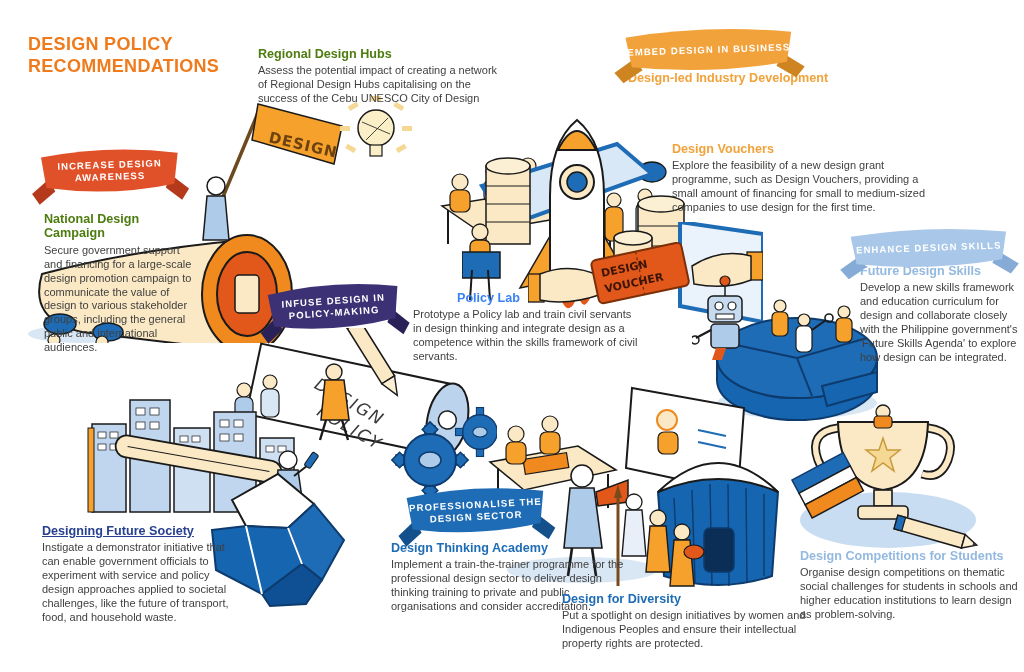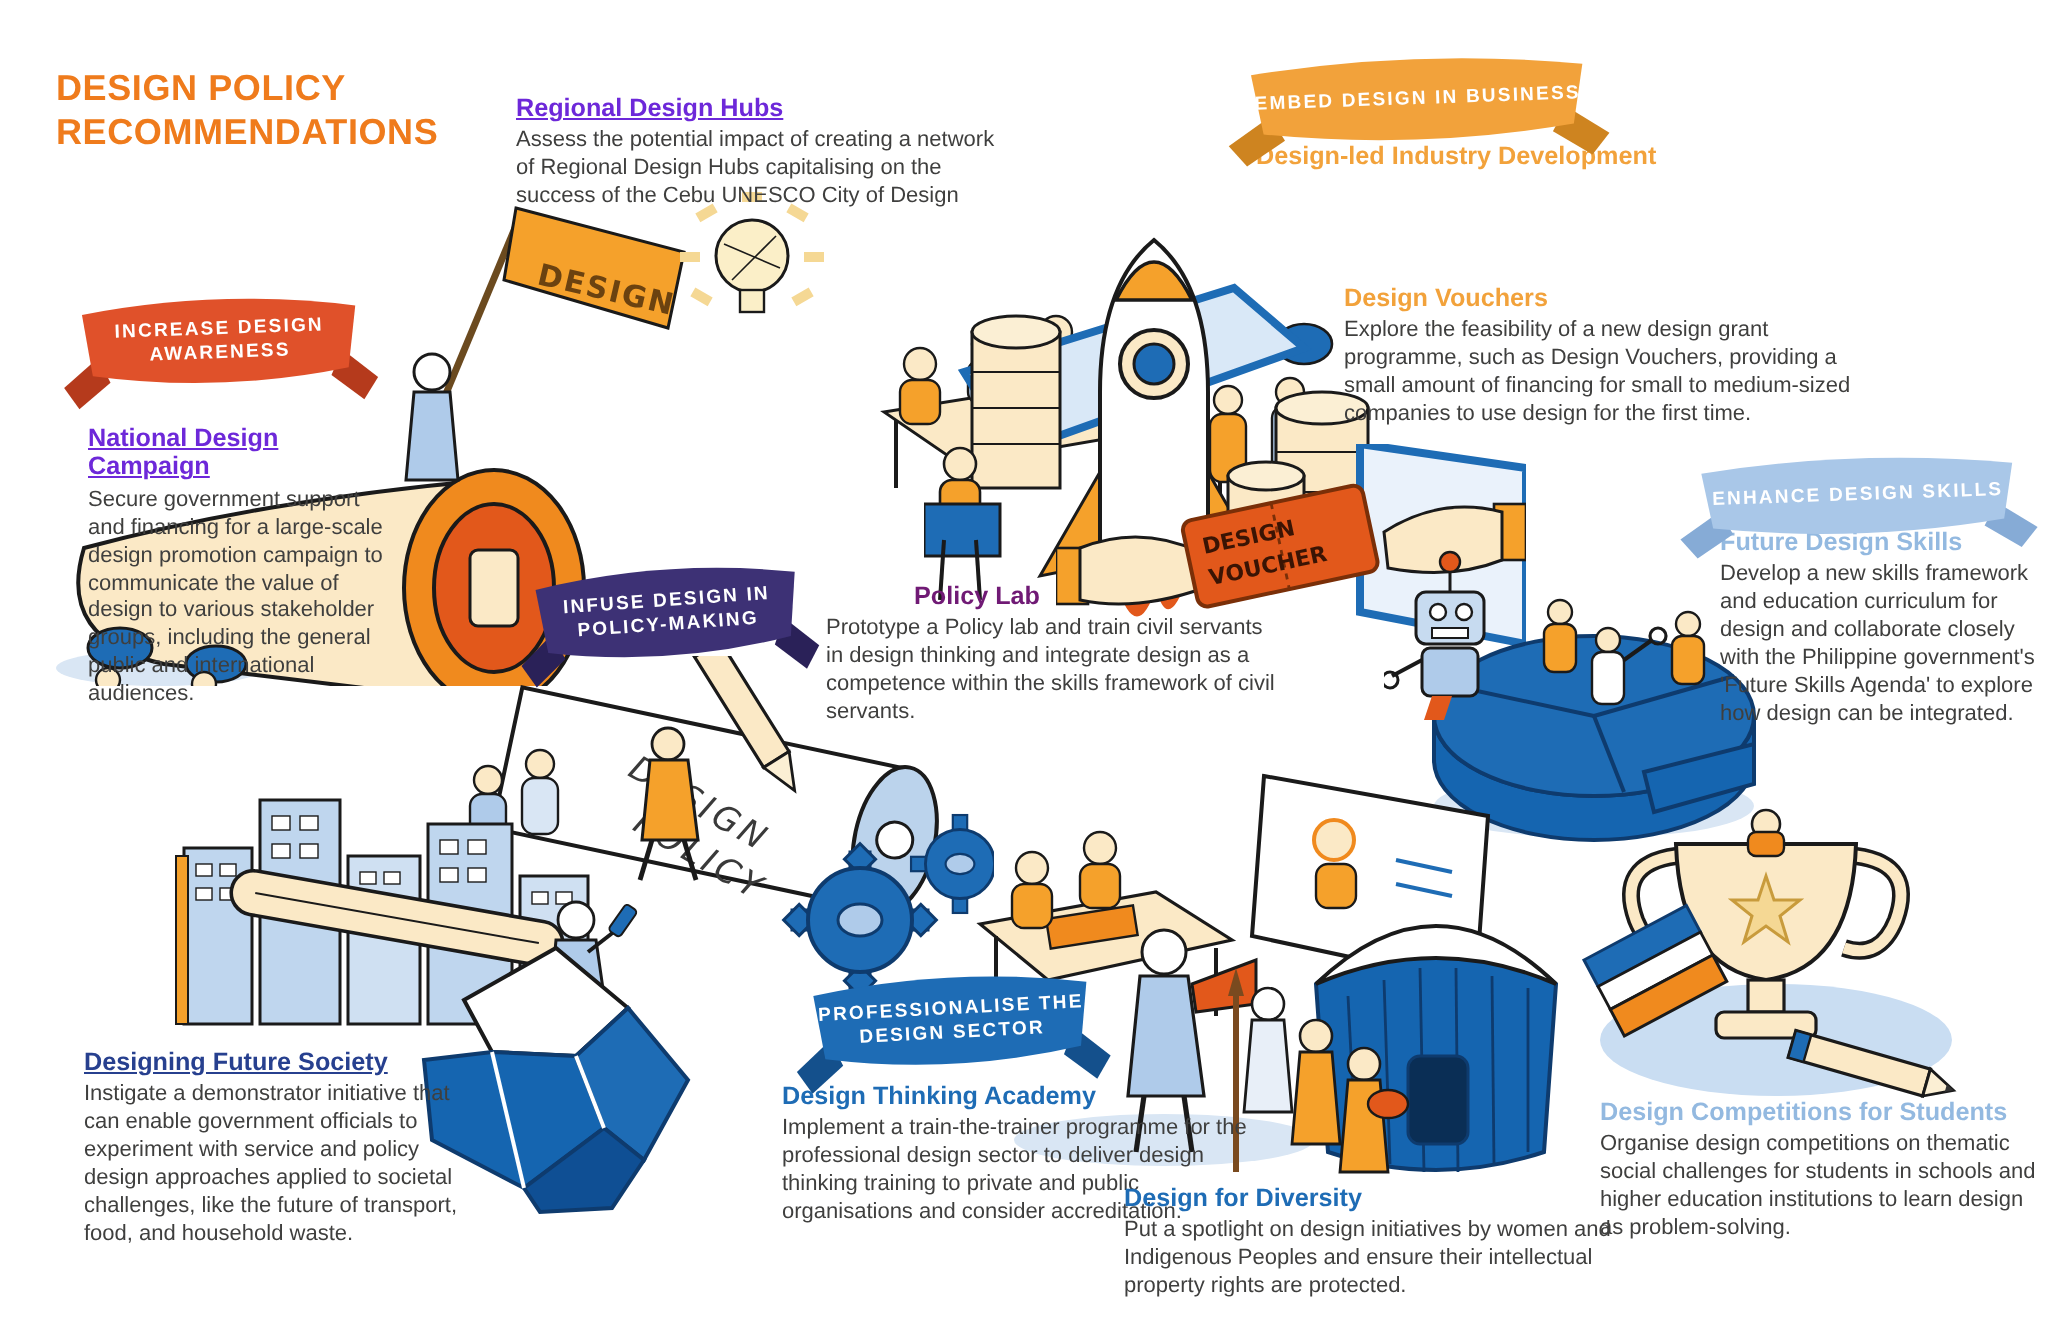--- a/index.html
+++ b/index.html
@@ -5,23 +5,23 @@
   html,body{margin:0;padding:0;background:#ffffff;}
   #canvas{position:relative;width:1024px;height:672px;background:#fff;overflow:hidden;
           font-family:"Liberation Sans","DejaVu Sans",sans-serif;}
   
   #page-title{position:absolute;left:28px;top:34px;color:#EF7B1C;font-weight:800;
               font-size:18px;line-height:1.22;letter-spacing:.3px;}
   
   .section{position:absolute;z-index:5;}
   .section h3{margin:0 0 3px 0;font-size:12.6px;font-weight:700;line-height:1.15;}
   .section p{margin:0;font-size:11px;line-height:1.26;color:#3F3F3E;}
-  .hd-redorange{color:#6d28d9;text-decoration:underline;}
+  .hd-redorange{color:#4d7c0f;}
   .hd-orange{color:#F2A23B;}
-  .hd-navy{color:#701a75;padding-left:44px;}
+  .hd-navy{color:#3b82f6;padding-left:44px;}
   .hd-blue{color:#1E6CB5;}
   .hd-darkblue{color:#27408F;text-decoration:underline;}
   .hd-lightblue{color:#93B9E0;}
   #sec-regional{left:258px;top:47px;width:248px;}
   #sec-industry{left:628px;top:71px;width:254px;}
   #sec-vouchers{left:672px;top:142px;width:268px;}
   #sec-national{left:44px;top:194px;width:156px;margin-top:18px;}
   #sec-policylab{left:413px;top:291px;width:228px;}
   #sec-futureskills{left:860px;top:264px;width:166px;}
   #sec-society{left:42px;top:524px;width:192px;}

